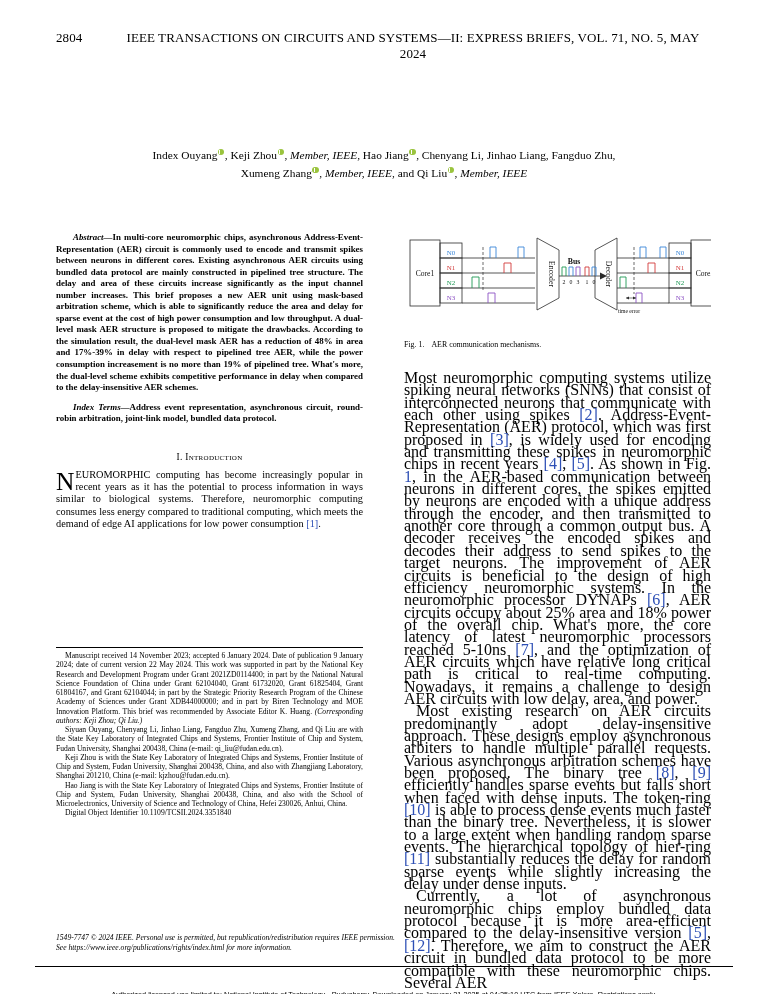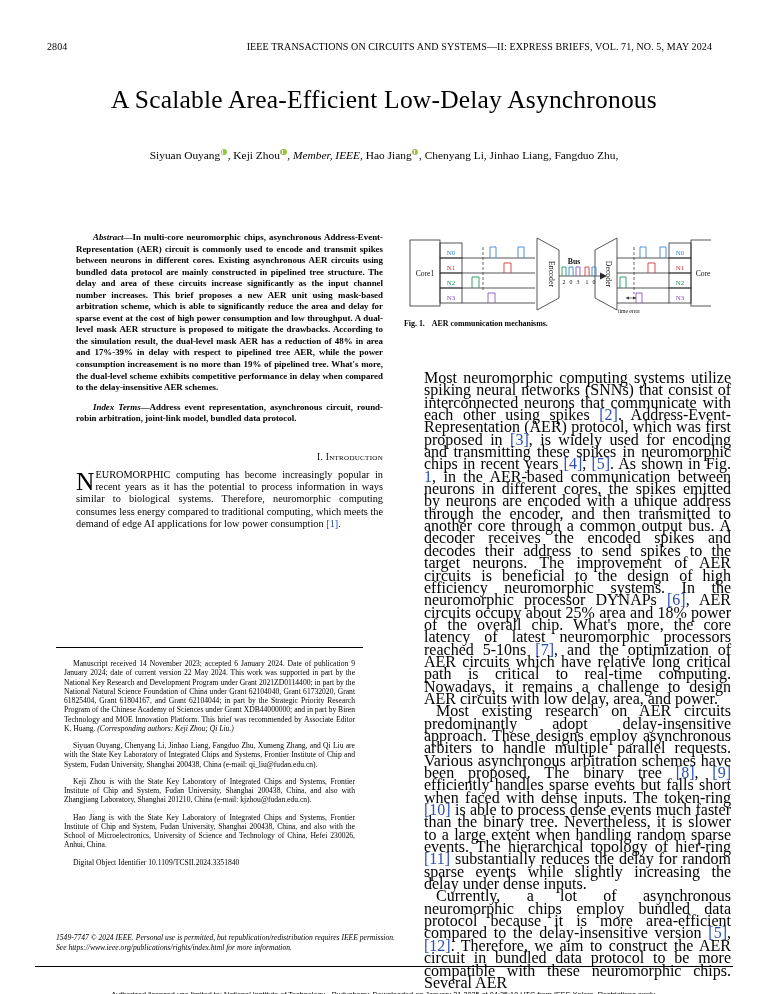--- a/index.html
+++ b/index.html
@@ -18,37 +18,36 @@
   .page {
     position: absolute;
     inset: 0;
     padding: 0;
   }
 
   
   .runhead {
     position: absolute;
     top: 30px;
-    left: 47px;
+    left: 56px;
     right: 56px;
     height: 14px;
-    font-size: 10px;
+    font-size: 13px;
     letter-spacing: 0.1px;
-    margin-top: 11px;
   }
   .runhead .folio {
     position: absolute;
     left: 0;
     top: 0;
   }
   .runhead .journal {
     position: absolute;
     left: 0; right: 0;
     top: 0;
-    text-align: right;
+    text-align: center;
     padding-left: 58px;
   }
 
   
   .title {
     position: absolute;
     top: 66px;
     left: 48px;
     right: 48px;
     text-align: center;
@@ -92,21 +91,20 @@
     border-left: 1px solid #ffffff;
     box-sizing: border-box;
   }
 
   
   .col {
     position: absolute;
     width: 307px;
     text-align: justify;
     text-justify: inter-word;
-    margin-left: 20px;
   }
   .col-left { left: 56px; top: 232px; }
 
   .abstract {
     font-size: 8.9px;
     line-height: 11.55px;
     font-weight: bold;
     text-align: justify;
     margin: 0 0 8px 0;
     text-indent: 17px;
@@ -116,21 +114,21 @@
     font-size: 8.9px;
     line-height: 11.55px;
     font-weight: bold;
     text-align: justify;
     margin: 0;
     text-indent: 17px;
   }
   .indexterms .lead { font-style: italic; font-weight: bold; }
 
   .sec-head {
-    text-align: right;
+    text-align: center;
     font-size: 9.4px;
     margin: 27px 0 7px 0;
     letter-spacing: 0.3px;
   }
   .sec-head .sc { font-variant: small-caps; }
 
   .body-p {
     font-size: 16px;
     line-height: 12.35px;
     text-align: justify;
@@ -163,38 +161,37 @@
     left: 56px;
     top: 647px;
     width: 307px;
     border-top: 0.7px solid #000;
     padding-top: 3px;
     font-size: 7.6px;
     line-height: 9.25px;
     text-align: justify;
   }
   .footnotes p {
-    margin: 8px;
+    margin: 0;
     text-indent: 9px;
   }
   .footnotes i { font-style: italic; }
 
   
   .figure {
     position: absolute;
     left: 404px;
     top: 232px;
     width: 307px;
   }
   .figcap {
     font-size: 7.9px;
     line-height: 10px;
-    margin-top: 1px;
+    margin-top: 22px;
     text-align: left;
-    font-weight: bold;
   }
   .figcap .lbl { margin-right: 7px; }
 
   .fig-right-col-text {
     position: absolute;
     left: 404px;
     top: 372px;
     width: 307px;
   }
 
@@ -231,25 +228,25 @@
 <body>
 
 <div class="page">
 
   <div class="runhead">
     <span class="folio">2804</span>
     <span class="journal">IEEE TRANSACTIONS ON CIRCUITS AND SYSTEMS—II: EXPRESS BRIEFS, VOL. 71, NO. 5, MAY 2024</span>
   </div>
 
   <h1 class="title">
-    <span class="ln">A Scalable Area-Efficient Low-Delay Asynchronous</span>
   </h1>
 
   <div class="authors">
-    <span class="ln"><span>Siyuan Ouyang</span><span class="orcid"></span>, <span>Keji Zhou</span><span class="orcid"></span>, <i>Member, IEEE</i>, <span>Hao Jiang</span><span class="orcid"></span>, <span>Chenyang Li, Jinhao Liang, Fangduo Zhu,</span></span>
+    <span class="ln"><span>Index Ouyang</span><span class="orcid"></span>, <span>Keji Zhou</span><span class="orcid"></span>, <i>Member, IEEE</i>, <span>Hao Jiang</span><span class="orcid"></span>, <span>Chenyang Li, Jinhao Liang, Fangduo Zhu,</span></span>
+    <span class="ln"><span>Xumeng Zhang</span><span class="orcid"></span>, <i>Member, IEEE</i>, <span>and</span> <span>Qi Liu</span><span class="orcid"></span>, <i>Member, IEEE</i></span>
   </div>
 
   <div class="col col-left">
 
     <p class="abstract"><span class="lead">Abstract—</span><span>In multi-core neuromorphic chips, asynchronous Address-Event-Representation (AER) circuit is commonly used to encode and transmit spikes between neurons in different cores. Existing asynchronous AER circuits using bundled data protocol are mainly constructed in pipelined tree structure. The delay and area of these circuits increase significantly as the input channel number increases. This brief proposes a new AER unit using mask-based arbitration scheme, which is able to significantly reduce the area and delay for sparse event at the cost of high power consumption and low throughput. A dual-level mask AER structure is proposed to mitigate the drawbacks. According to the simulation result, the dual-level mask AER has a reduction of 48% in area and 17%-39% in delay with respect to pipelined tree AER, while the power consumption increasement is no more than 19% of pipelined tree. What's more, the dual-level scheme exhibits competitive performance in delay when compared to the delay-insensitive AER schemes.</span></p>
 
     <p class="indexterms"><span class="lead">Index Terms—</span><span>Address event representation, asynchronous circuit, round-robin arbitration, joint-link model, bundled data protocol.</span></p>
 
     <div class="sec-head">
       <span>I.</span>

